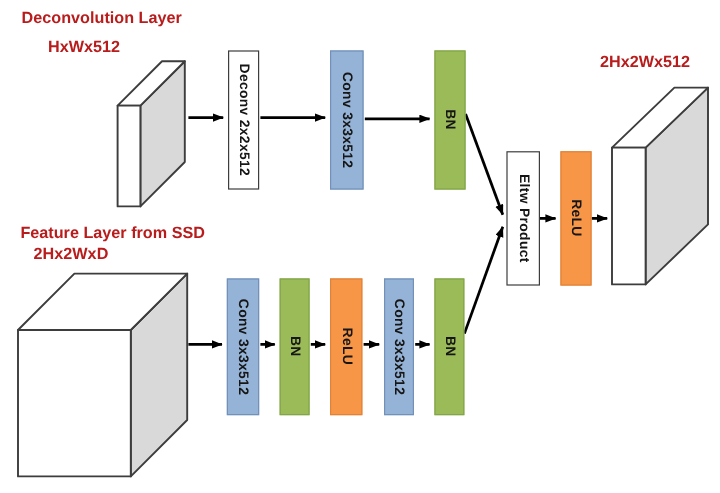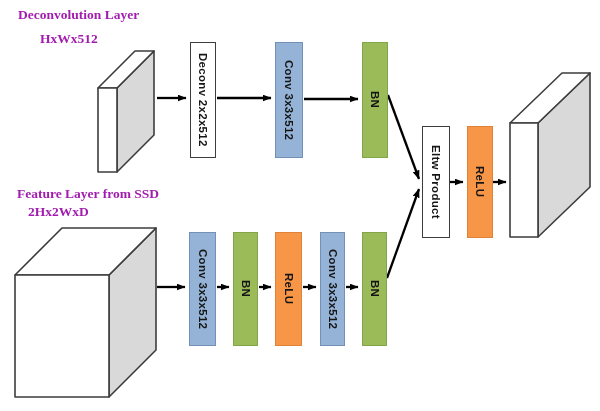--- a/index.html
+++ b/index.html
@@ -6,25 +6,24 @@
   .canvas{
     position:relative;
     width:600px;height:411px;
     background:#ffffff;
     font-family:"Liberation Sans", sans-serif;
     overflow:hidden;
   }
   .layer-svg{position:absolute;left:0;top:0;width:600px;height:411px;}
   .lbl{
     position:absolute;
-    color:#a21caf;
+    color:#b91c1c;
     font-weight:600;
     font-size:13.5px;
     white-space:nowrap;
-    font-family:Liberation Serif, serif;
   }
   .lbl.centered{text-align:left;}
   .opbox{
     position:absolute;
     box-sizing:border-box;
     display:flex;
     align-items:center;
     justify-content:center;
     border:1.5px solid #3d3d3d;
     background:#ffffff;
@@ -86,20 +85,21 @@
       <line x1="259" y1="287" x2="271" y2="287" marker-end="url(#ah)"></line>
       <line x1="303" y1="287" x2="316" y2="287" marker-end="url(#ah)"></line>
       <line x1="346" y1="287" x2="358" y2="287" marker-end="url(#ah)"></line>
     </g>
   </svg>
 
   <div class="lbl" style="left:18px;top:7px;">Deconvolution Layer</div>
   <div class="lbl centered" style="left:40px;top:31px;width:92px;">HxWx512</div>
   <div class="lbl" style="left:17px;top:186px;">Feature Layer from SSD</div>
   <div class="lbl centered" style="left:28px;top:204px;width:140px;">2Hx2WxD</div>
+  <div class="lbl centered" style="left:500px;top:44px;width:90px;">2Hx2Wx512</div>
 
   <div class="opbox plain" style="left:190px;top:42px;width:26px;height:116px;">
     <span class="vtext">Deconv 2x2x512</span>
   </div>
   <div class="opbox conv" style="left:275px;top:42px;width:28px;height:116px;">
     <span class="vtext">Conv 3x3x512</span>
   </div>
   <div class="opbox bn" style="left:362px;top:42px;width:26px;height:116px;">
     <span class="vtext">BN</span>
   </div>

